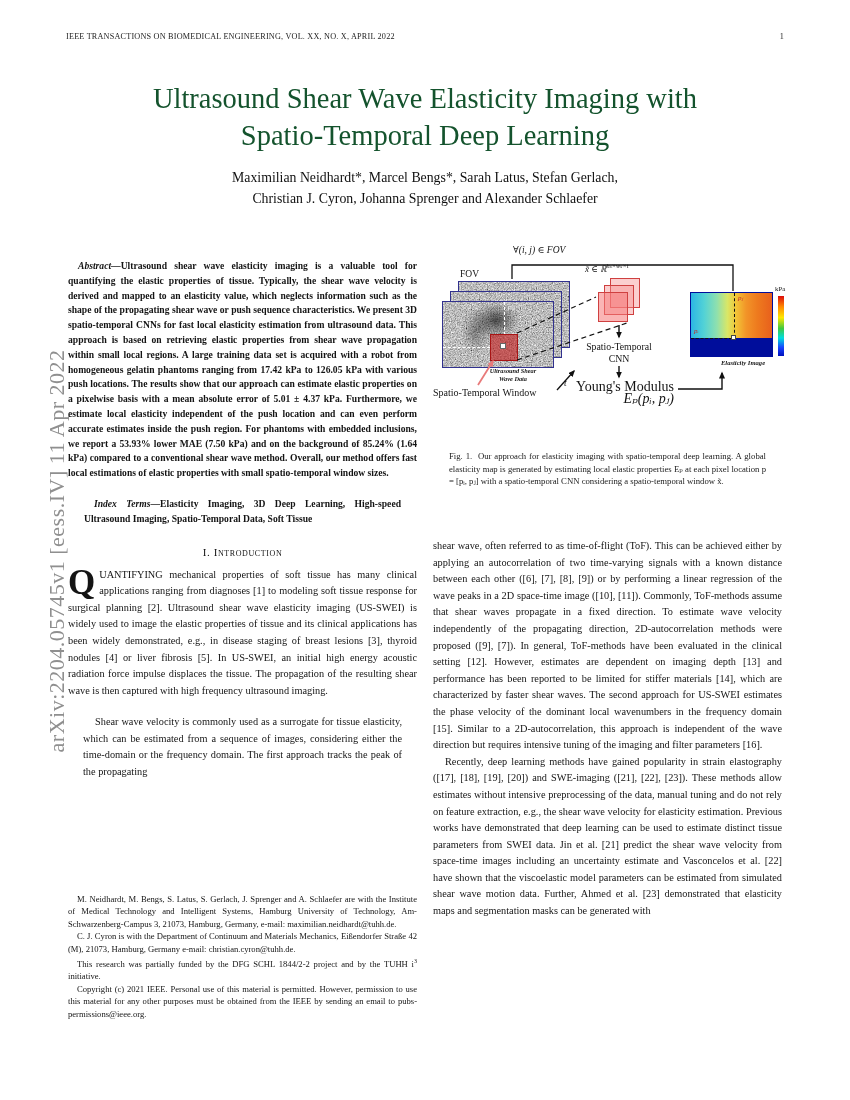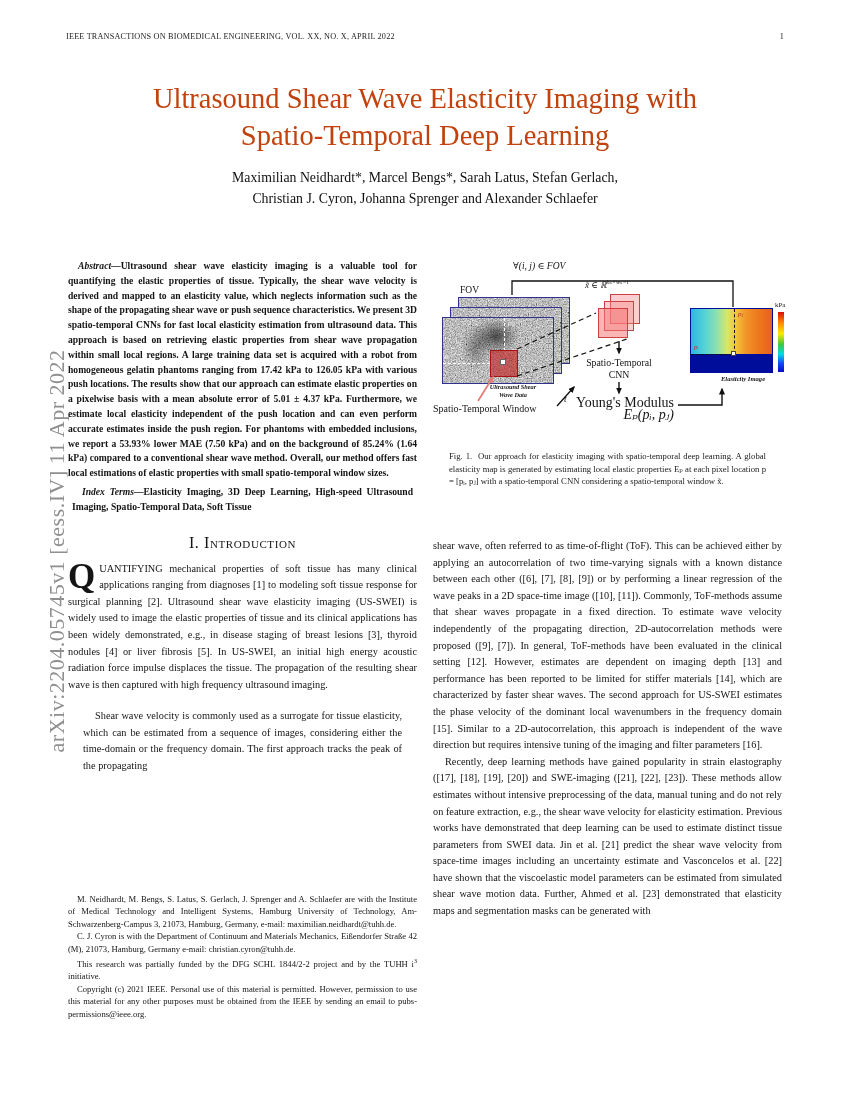--- a/index.html
+++ b/index.html
@@ -10,42 +10,42 @@
   }
   
   .running-head{position:absolute;top:32px;left:66px;right:66px;font-size:8.2px;letter-spacing:.2px;color:#222;}
   .running-head .pageno{position:absolute;right:0;top:0;}
   .arxiv{
     position:absolute;left:-203px;top:538px;width:520px;text-align:center;
     transform:rotate(-90deg);transform-origin:center;
     font-size:22px;color:#8f8f8f;letter-spacing:.5px;white-space:nowrap;
   }
   .title{position:absolute;top:80px;left:70px;right:70px;text-align:center;
-    font-size:28.5px;line-height:37px;color:#c2410c;}
+    font-size:28.5px;line-height:37px;color:#14532d;}
   .authors{position:absolute;top:167px;left:70px;right:70px;text-align:center;
     font-size:13.8px;line-height:21px;color:#101010;}
   
   .col-left{position:absolute;left:68px;top:259px;width:349px;}
   .col-right-caption{position:absolute;left:433px;top:434px;width:349px;}
   .col-right-body{position:absolute;left:433px;top:514px;width:349px;margin-top:24px;}
   .abs{font-size:9.6px;font-weight:bold;line-height:14.8px;text-align:justify;text-indent:10px;}
   .abs .lead{font-style:italic;}
   .idx{font-size:9.6px;font-weight:bold;line-height:14.8px;text-align:justify;text-indent:10px;margin-top:9px;}
   .idx .lead{font-style:italic;}
-  .sec-head{margin-top:19px;margin-bottom:9px;text-align:center;font-size:16px;
+  .sec-head{margin-top:19px;margin-bottom:9px;text-align:center;font-size:11px;
     font-variant:small-caps;letter-spacing:.6px;}
   .body-par{font-size:10.3px;line-height:16.6px;text-align:justify;}
   .body-par + .body-par{text-indent:12px;}
   .dropcap{float:left;font-size:35px;line-height:26px;padding-top:3px;padding-right:4px;font-weight:bold;}
   .footnotes{position:absolute;left:68px;top:893px;width:349px;font-size:8.6px;line-height:12.4px;text-align:justify;}
   .footnotes p{margin:0;text-indent:9px;}
   .caption{font-size:8.7px;line-height:12.7px;text-align:justify;color:#1a1a1a;}
   sup{font-size:70%;}
   
-  .fig{position:absolute;left:433px;top:256px;width:360px;height:176px;}
+  .fig{position:absolute;left:433px;top:240px;width:360px;height:176px;}
   .fig .lbl{position:absolute;white-space:nowrap;}
   .figsvg{position:absolute;left:0;top:0;width:360px;height:176px;z-index:5;pointer-events:none;}
   .usimg{position:absolute;width:112px;height:67px;border:1.5px solid #31318e;background:#6e6e6e;box-sizing:border-box;overflow:hidden;}
   .usimg svg{position:absolute;left:0;top:0;width:100%;height:100%;}
   .us-blob{position:absolute;left:0;top:0;width:100%;height:100%;
     background:radial-gradient(ellipse 34px 26px at 48% 28%,rgba(0,0,0,.62),rgba(0,0,0,0) 70%),
                radial-gradient(ellipse 20px 30px at 30% 45%,rgba(0,0,0,.35),rgba(0,0,0,0) 75%);}
   .pj-line-us{position:absolute;left:61px;top:0;height:33px;width:0;border-left:1.6px dashed #fff;}
   .pi-line-us{position:absolute;left:0;top:45px;width:47px;height:0;border-top:1.6px dashed #fff;}
   .win-red{position:absolute;left:47px;top:32px;width:28px;height:27px;background:rgba(195,28,28,.62);border:1px solid #a81414;box-sizing:border-box;}
@@ -92,21 +92,21 @@
   <div>Ultrasound Shear Wave Elasticity Imaging with</div>
   <div>Spatio-Temporal Deep Learning</div>
 </div>
 <div class="authors">
   <div>Maximilian Neidhardt*, Marcel Bengs*, Sarah Latus, Stefan Gerlach,</div>
   <div>Christian J. Cyron, Johanna Sprenger and Alexander Schlaefer</div>
 </div>
 
 <div class="col-left">
   <p class="abs" style="margin:0"><span class="lead">Abstract</span><span>—Ultrasound shear wave elasticity imaging is a valuable tool for quantifying the elastic properties of tissue. Typically, the shear wave velocity is derived and mapped to an elasticity value, which neglects information such as the shape of the propagating shear wave or push sequence characteristics. We present 3D spatio-temporal CNNs for fast local elasticity estimation from ultrasound data. This approach is based on retrieving elastic properties from shear wave propagation within small local regions. A large training data set is acquired with a robot from homogeneous gelatin phantoms ranging from 17.42 kPa to 126.05 kPa with various push locations. The results show that our approach can estimate elastic properties on a pixelwise basis with a mean absolute error of 5.01 ± 4.37 kPa. Furthermore, we estimate local elasticity independent of the push location and can even perform accurate estimates inside the push region. For phantoms with embedded inclusions, we report a 53.93% lower MAE (7.50 kPa) and on the background of 85.24% (1.64 kPa) compared to a conventional shear wave method. Overall, our method offers fast local estimations of elastic properties with small spatio-temporal window sizes.</span></p>
-  <p class="idx" style="margin:4px"><span class="lead">Index Terms</span><span>—Elasticity Imaging, 3D Deep Learning, High-speed Ultrasound Imaging, Spatio-Temporal Data, Soft Tissue</span></p>
+  <p class="idx" style="margin:16px"><span class="lead">Index Terms</span><span>—Elasticity Imaging, 3D Deep Learning, High-speed Ultrasound Imaging, Spatio-Temporal Data, Soft Tissue</span></p>
   <div class="sec-head">I. Introduction</div>
   <p class="body-par" style="margin:0"><span class="dropcap">Q</span><span>UANTIFYING mechanical properties of soft tissue has many clinical applications ranging from diagnoses [1] to modeling soft tissue response for surgical planning [2]. Ultrasound shear wave elasticity imaging (US-SWEI) is widely used to image the elastic properties of tissue and its clinical applications has been widely demonstrated, e.g., in disease staging of breast lesions [3], thyroid nodules [4] or liver fibrosis [5]. In US-SWEI, an initial high energy acoustic radiation force impulse displaces the tissue. The propagation of the resulting shear wave is then captured with high frequency ultrasound imaging.</span></p>
   <p class="body-par" style="margin:15px">Shear wave velocity is commonly used as a surrogate for tissue elasticity, which can be estimated from a sequence of images, considering either the time-domain or the frequency domain. The first approach tracks the peak of the propagating</p>
 </div>
 
 <div class="footnotes">
   <p>M. Neidhardt, M. Bengs, S. Latus, S. Gerlach, J. Sprenger and A. Schlaefer are with the Institute of Medical Technology and Intelligent Systems, Hamburg University of Technology, Am-Schwarzenberg-Campus 3, 21073, Hamburg, Germany, e-mail: maximilian.neidhardt@tuhh.de.</p>
   <p>C. J. Cyron is with the Department of Continuum and Materials Mechanics, Eißendorfer Straße 42 (M), 21073, Hamburg, Germany e-mail: christian.cyron@tuhh.de.</p>
   <p><span>This research was partially funded by the DFG SCHL 1844/2-2 project and by the TUHH i</span><sup>3</sup><span> initiative.</span></p>
   <p>Copyright (c) 2021 IEEE. Personal use of this material is permitted. However, permission to use this material for any other purposes must be obtained from the IEEE by sending an email to pubs-permissions@ieee.org.</p>

